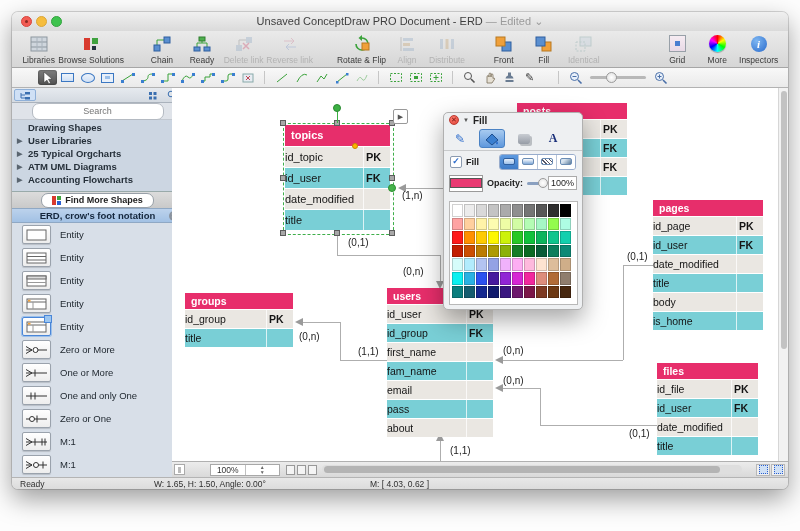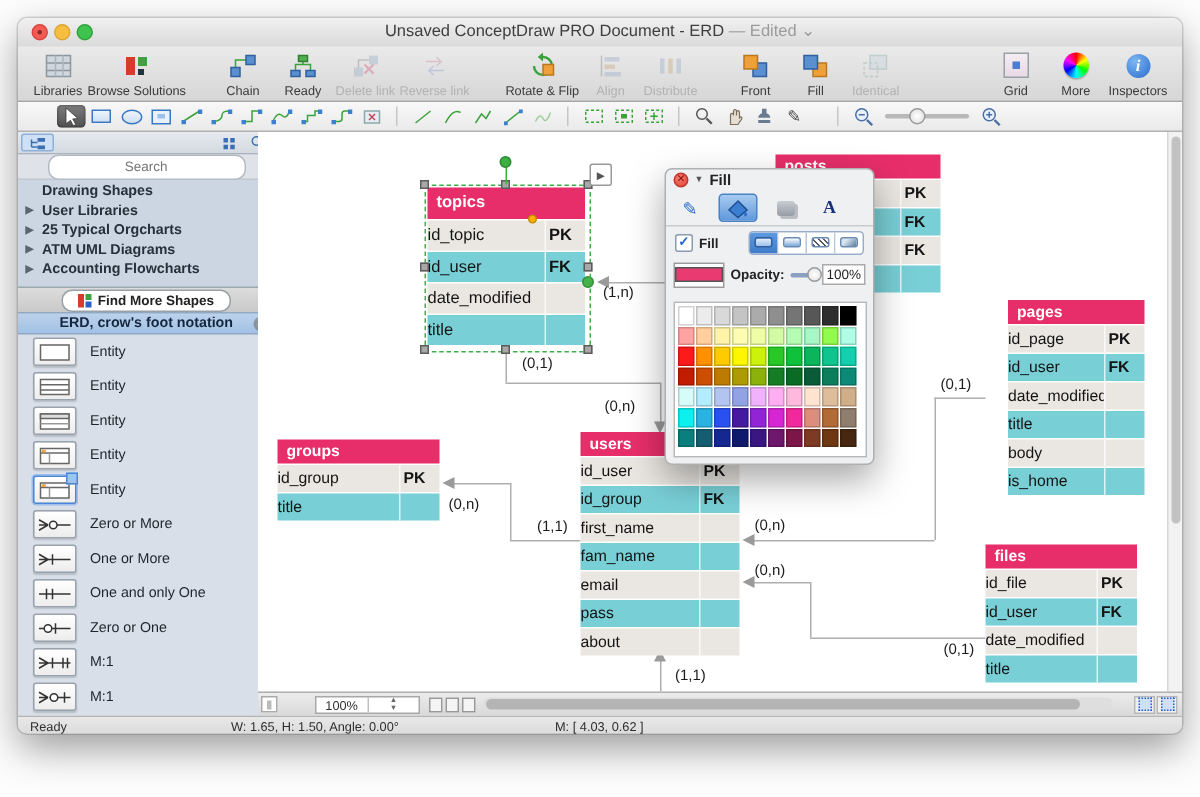--- a/index.html
+++ b/index.html
@@ -76,21 +76,21 @@
   .erd{position:absolute;z-index:4;box-shadow:0 0 0 1px rgba(255,255,255,0)}
   .erd .th{background:#e72e6b;color:#fff;font-size:10.5px;font-weight:700;padding-left:6px;height:16px;line-height:16px}
   .erd .tr{display:flex;height:18px;line-height:18px;font-size:10.5px;color:#141414;margin-top:1px}
   .erd .tr .fn{flex:1;padding-left:0;white-space:nowrap;overflow:hidden}
   .erd .tr .fk{width:24px;text-align:left;font-weight:700;border-left:1px solid rgba(255,255,255,.75);padding-left:2px}
   .erd .gray{background:#eae7e2}.erd .teal{background:#79cfd6}
   .erd.big .th{height:21px;line-height:21px;font-size:11px}
   .erd.big .tr{height:20px;line-height:20px;font-size:11px}
   #t-topics{left:113px;top:37px;width:105px}
   #t-posts{left:345px;top:15px;width:110px;z-index:3}
-  #t-pages{left:500px;top:112px;width:91px}
+  #t-pages{left:481px;top:112px;width:110px}
   #t-groups{left:13px;top:205px;width:108px}
   #t-users{left:215px;top:200px;width:106px}
   #t-files{left:485px;top:275px;width:101px}
   
   .cl{position:absolute;background:#aeaeae;z-index:2}
   .arrL{position:absolute;width:0;height:0;border-top:4px solid transparent;border-bottom:4px solid transparent;border-right:8px solid #9a9a9a;z-index:2}
   .arrU{position:absolute;width:0;height:0;border-left:4px solid transparent;border-right:4px solid transparent;border-bottom:8px solid #9a9a9a;z-index:2}
   .arrD{position:absolute;width:0;height:0;border-left:4px solid transparent;border-right:4px solid transparent;border-top:8px solid #9a9a9a;z-index:2}
   .clab{position:absolute;font-size:10px;color:#1c1c1c;z-index:3;white-space:nowrap}
   .gdot{position:absolute;left:216px;top:96px;width:8px;height:8px;border-radius:50%;background:#46b44b;border:1px solid #2e8f33;box-sizing:border-box;z-index:6}

